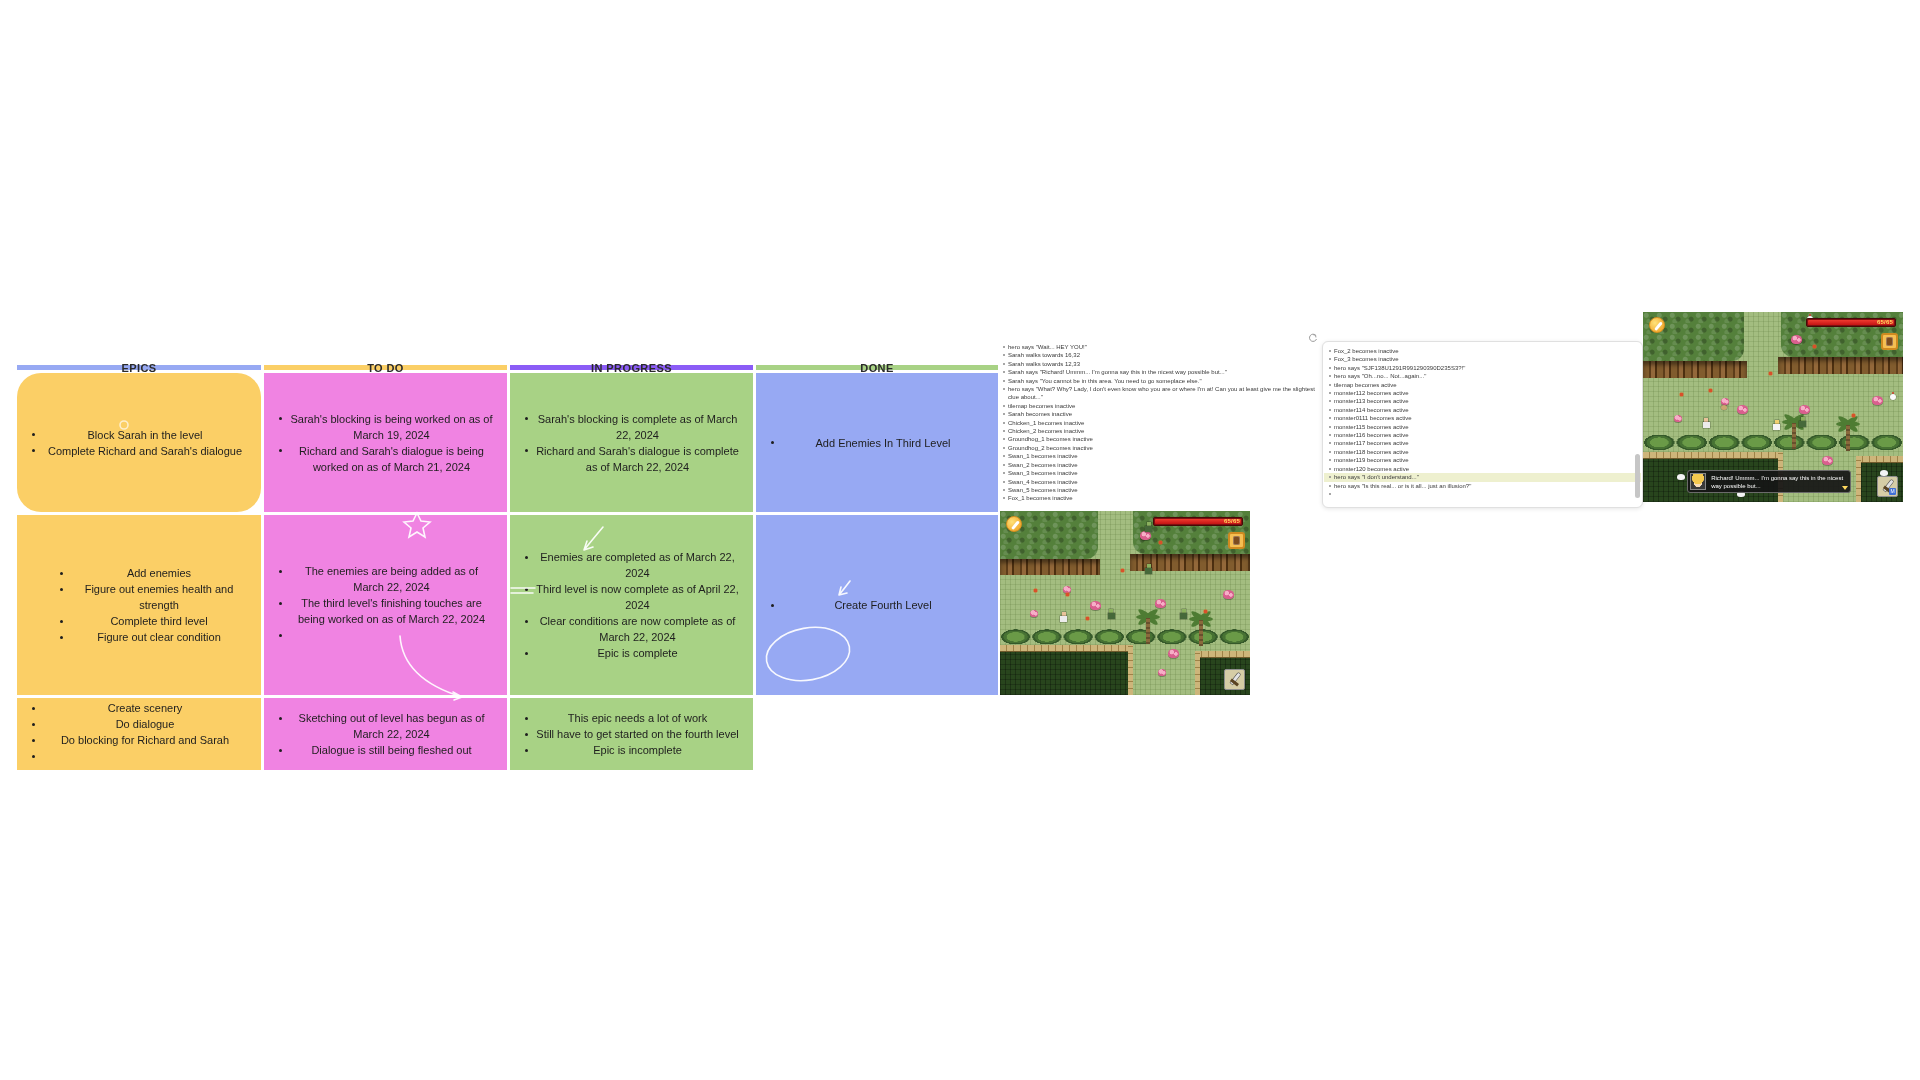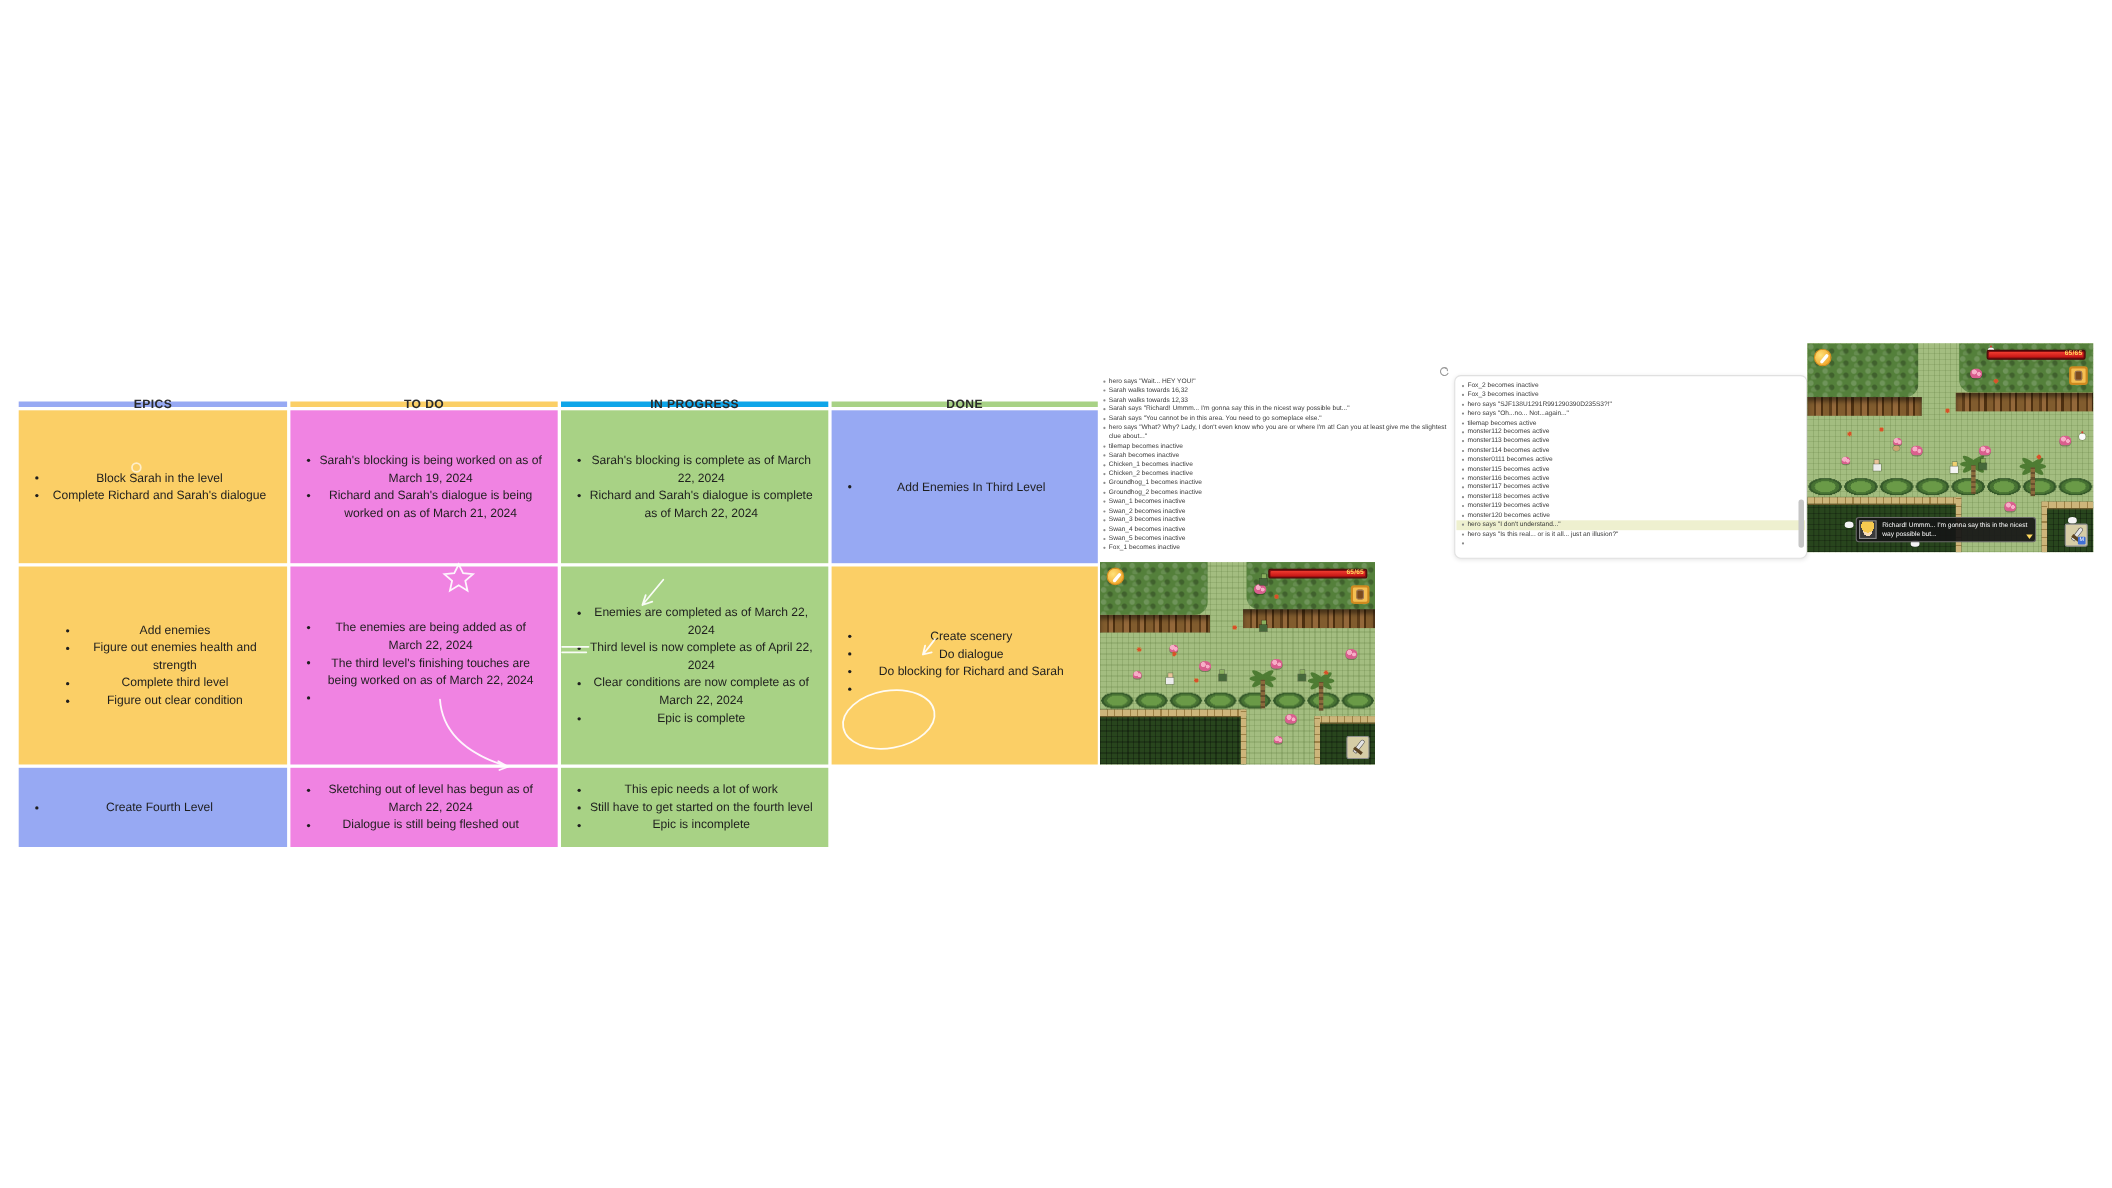--- a/index.html
+++ b/index.html
@@ -109,28 +109,28 @@
 </head>
 <body>
 
 <div class="board">
   <div class="hcell" style="background: rgb(151, 169, 243);">
       <span>EPICS</span>
     </div>
   <div class="hcell" style="background: rgb(251, 207, 102);">
       <span>TO DO</span>
     </div>
-  <div class="hcell" style="background: #0ea5e9;">
+  <div class="hcell" style="background: #8b5cf6;">
       <span>IN PROGRESS</span>
     </div>
   <div class="hcell" style="background: rgb(168, 210, 133);">
       <span>DONE</span>
     </div>
 
-  <div class="cell" style="background: rgb(251, 207, 102);">
+  <div class="cell" style="background: rgb(251, 207, 102); border-radius: 24px;">
       <ul class="blist">
         <li><span class="dot"></span><span class="txt">Block Sarah in the level</span></li>
         <li><span class="dot"></span><span class="txt">Complete Richard and Sarah's dialogue</span></li>
       </ul>
     </div>
   <div class="cell" style="background: rgb(240, 131, 226);">
       <ul class="blist">
         <li><span class="dot"></span><span class="txt">Sarah's blocking is being worked on as of March 19, 2024</span></li>
         <li><span class="dot"></span><span class="txt">Richard and Sarah's dialogue is being worked on as of March 21, 2024</span></li>
       </ul>
@@ -164,31 +164,31 @@
     </div>
   <div class="cell" style="background: rgb(168, 210, 133);">
       <ul class="blist">
         <li><span class="dot"></span><span class="txt">Enemies are completed as of March 22, 2024</span></li>
         <li><span class="dot"></span><span class="txt">Third level is now complete as of April 22, 2024</span></li>
         <li><span class="dot"></span><span class="txt">Clear conditions are now complete as of March 22, 2024</span></li>
         <li><span class="dot"></span><span class="txt">Epic is complete</span></li>
       </ul>
     </div>
 
+  <div class="cell" style="background: rgb(151, 169, 243);">
+      <ul class="blist">
+        <li><span class="dot"></span><span class="txt">Create Fourth Level</span></li>
+      </ul>
+    </div>
   <div class="cell" style="background: rgb(251, 207, 102);">
       <ul class="blist">
         <li><span class="dot"></span><span class="txt">Create scenery</span></li>
         <li><span class="dot"></span><span class="txt">Do dialogue</span></li>
         <li><span class="dot"></span><span class="txt">Do blocking for Richard and Sarah</span></li>
         <li><span class="dot"></span><span class="txt"></span></li>
-      </ul>
-    </div>
-  <div class="cell" style="background: rgb(151, 169, 243);">
-      <ul class="blist">
-        <li><span class="dot"></span><span class="txt">Create Fourth Level</span></li>
       </ul>
     </div>
   <div class="cell" style="background: rgb(240, 131, 226);">
       <ul class="blist">
         <li><span class="dot"></span><span class="txt">Sketching out of level has begun as of March 22, 2024</span></li>
         <li><span class="dot"></span><span class="txt">Dialogue is still being fleshed out</span></li>
       </ul>
     </div>
   <div class="cell" style="background: rgb(168, 210, 133);">
       <ul class="blist">

